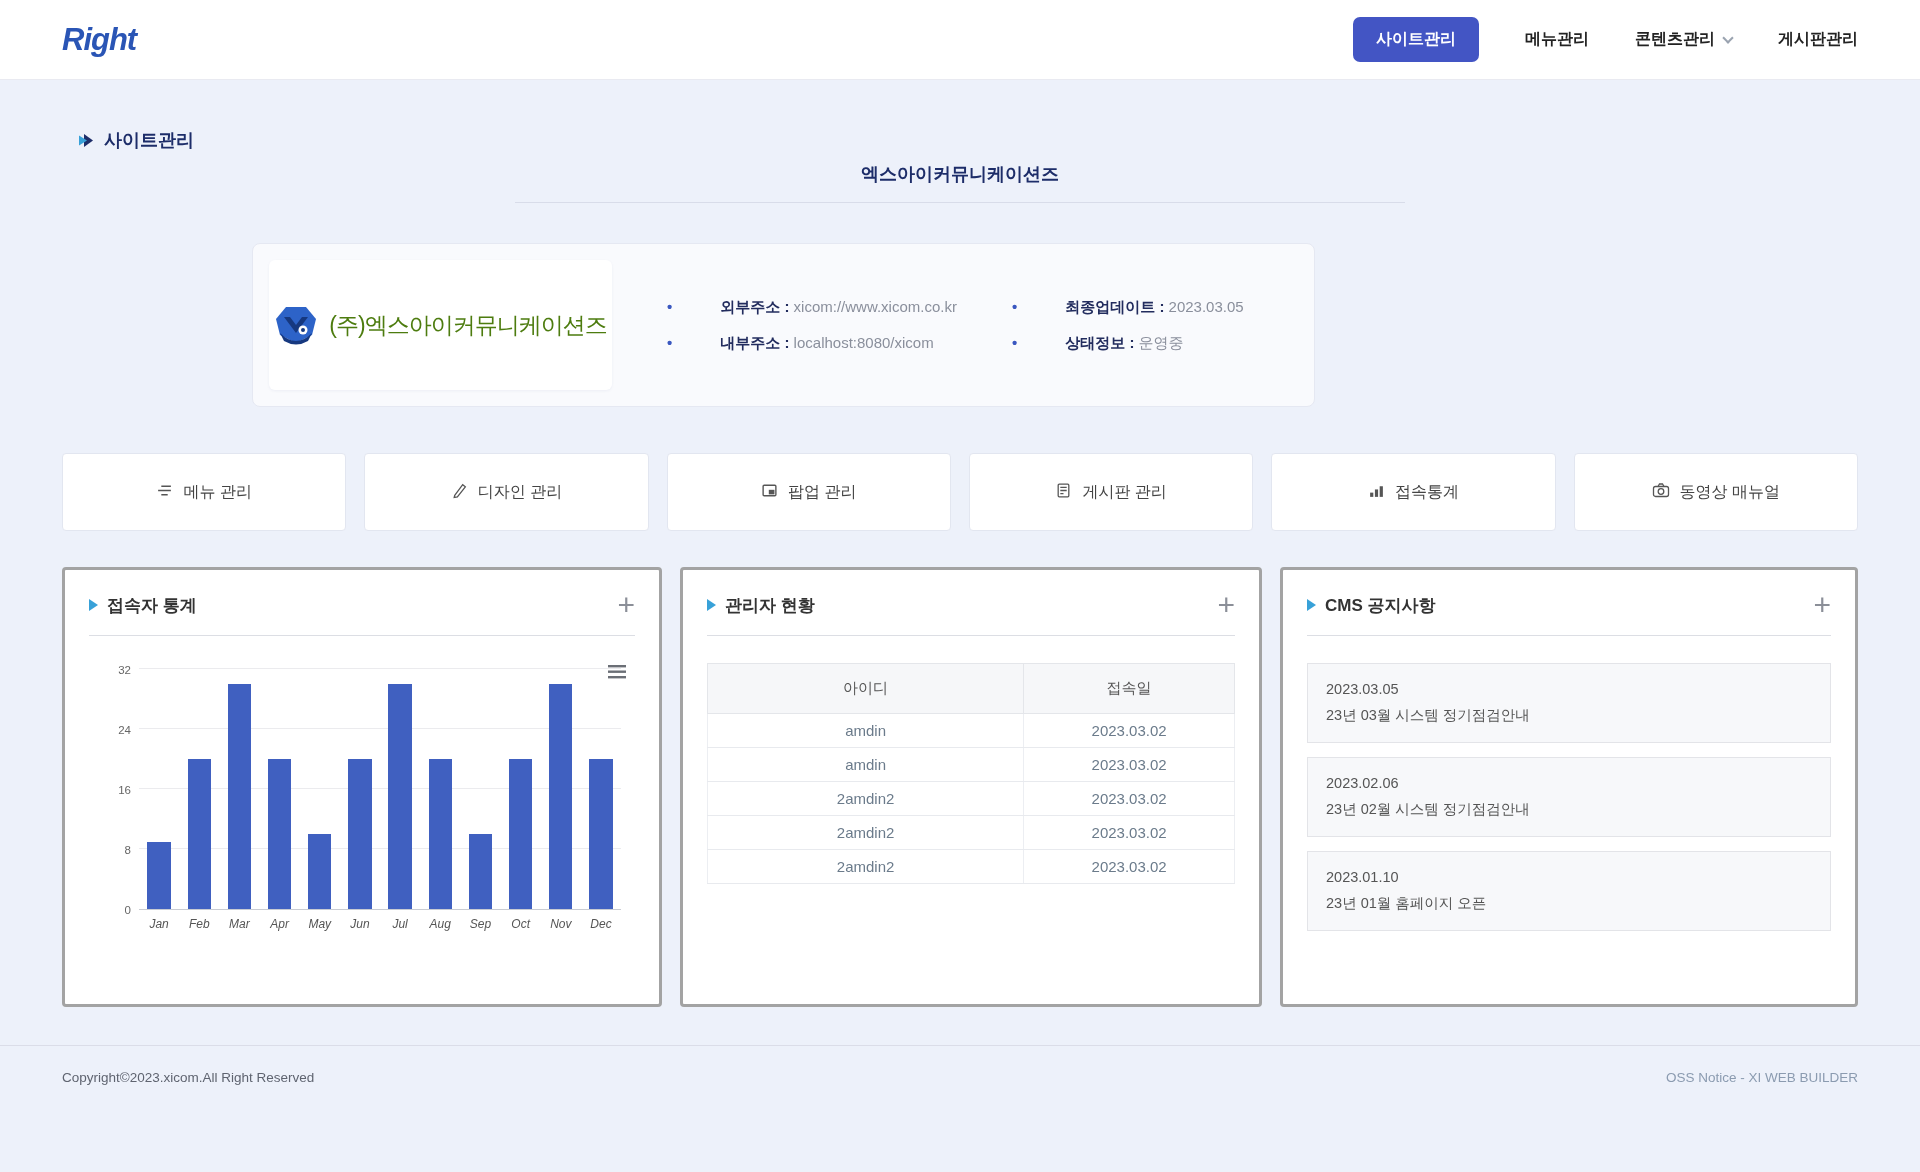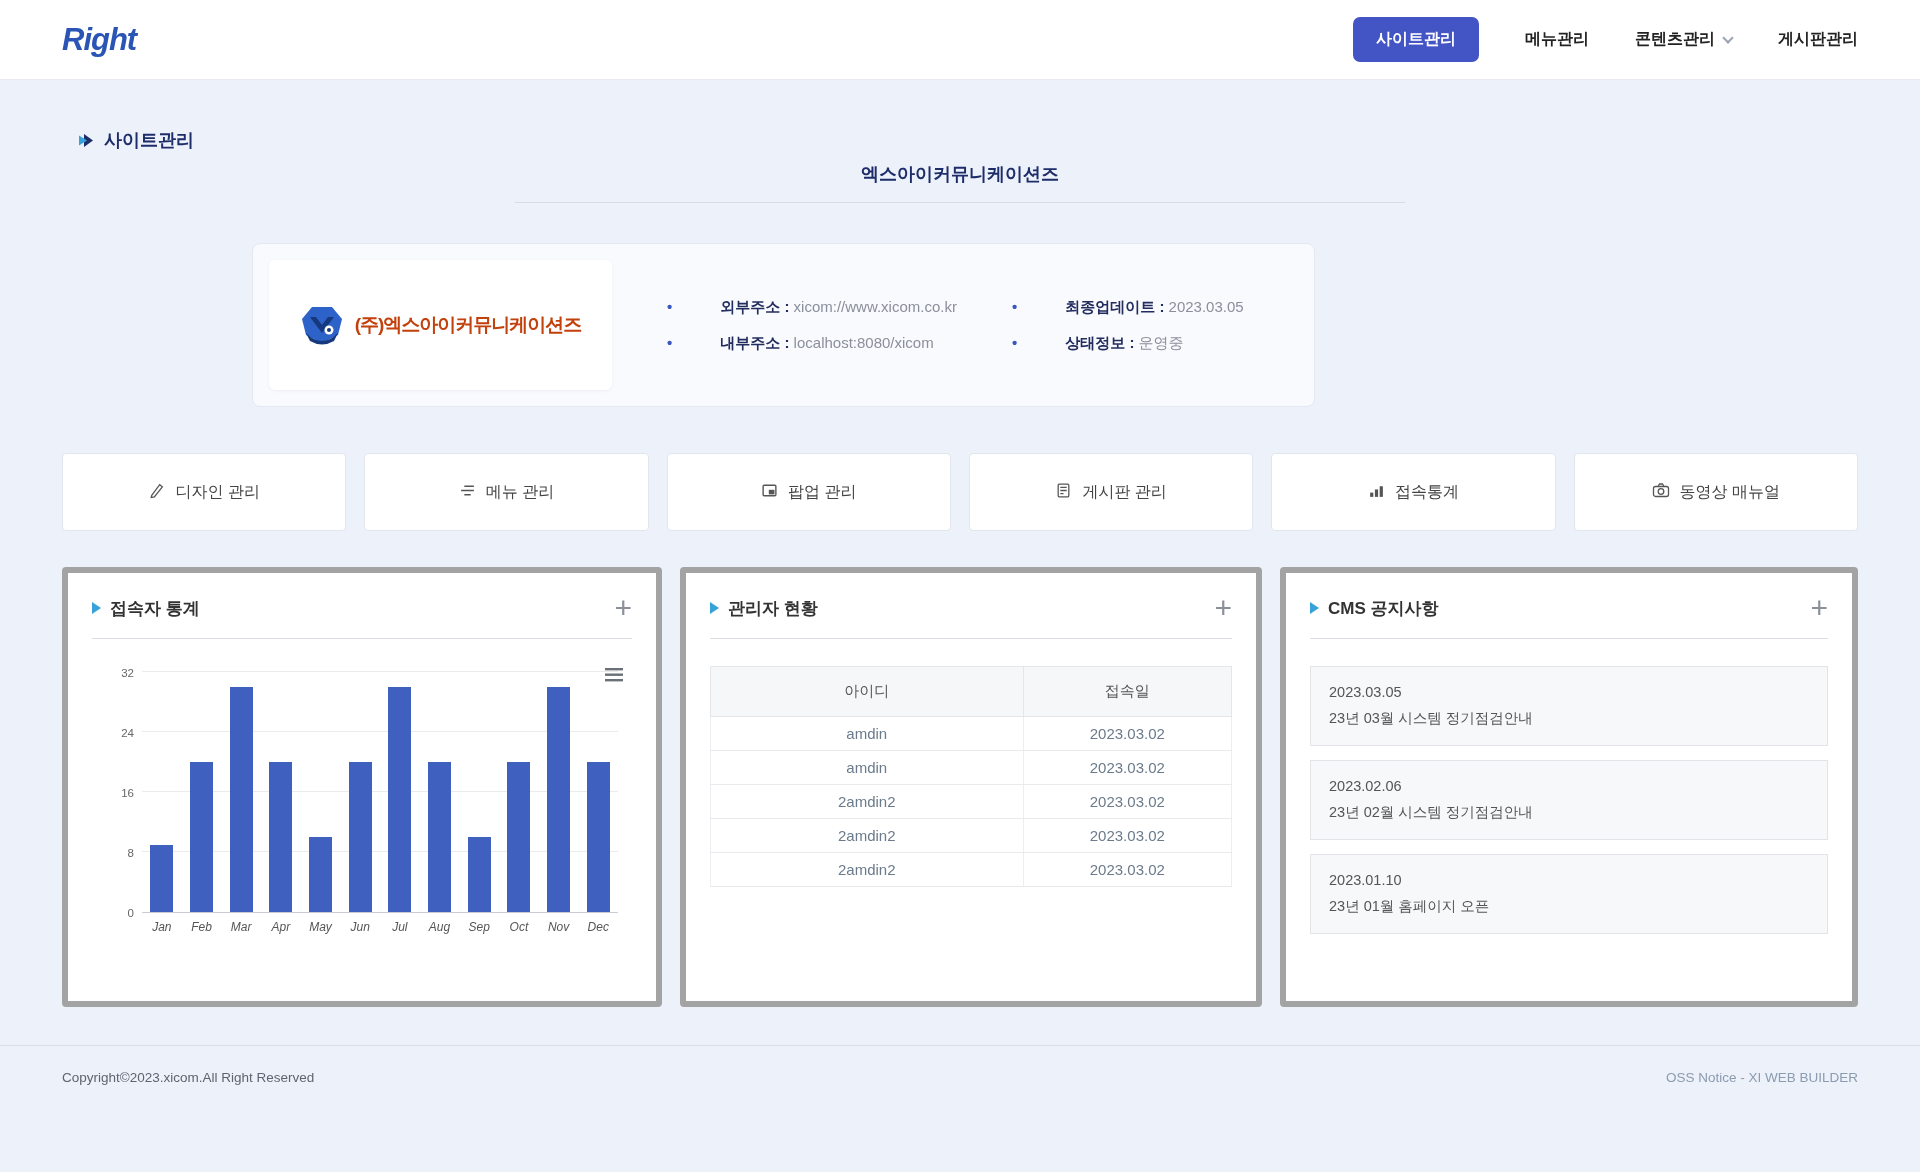--- a/index.html
+++ b/index.html
@@ -30,38 +30,38 @@
   .info-card {
     width:1063px; margin:40px 0 0 190px; background:#f9fafd;
     border:1px solid #e5e8f2; border-radius:8px; padding:16px;
     display:flex; align-items:center; gap:55px;
   }
   .logo-box {
     width:343px; height:130px; background:#fff; border-radius:6px;
     box-shadow:0 1px 3px rgba(30,50,120,.06);
     display:flex; align-items:center; justify-content:center; gap:11px;
   }
-  .logo-box-text { font-size:19px; font-weight:700; color:#c2410c; letter-spacing:-1px; }
+  .logo-box-text { font-size:23px; font-weight:400; color:#4d7c0f; letter-spacing:-1px; }
   .fields { display:grid; grid-auto-flow:column; grid-template-rows:repeat(2,auto);
             column-gap:55px; row-gap:17px; }
   .field { font-size:15px; white-space:nowrap; }
   .bullet { color:#3a57c0; font-weight:700; margin-right:4px; }
   .flabel { font-weight:700; color:#222c5e;margin-left:44px; }
   .fvalue { color:#8a8f9c; }
   
   .quick-row { display:flex; gap:18px; margin-top:46px; }
   .quick-btn {
     flex:1; height:78px; background:#fff; border:1px solid #e2e6f0; border-radius:4px;
     display:flex; align-items:center; justify-content:center; gap:10px;
     font-size:16px; color:#444; cursor:pointer;
   }
   .quick-btn svg { flex:0 0 auto; }
   
   .cards { display:grid; grid-template-columns:600px 582px 578px; gap:18px; margin-top:36px; }
-  .card { background:#fff; border:6px solid #a3a3a3; border-radius:4px; padding:20px 24px 24px; height:440px; }
+  .card { background:#fff; border:3px solid #a3a3a3; border-radius:4px; padding:20px 24px 24px; height:440px; }
   .card-head { display:flex; align-items:center; justify-content:space-between; }
   .card-title { display:flex; align-items:center; gap:9px; font-size:17px; font-weight:700; color:#333; }
   .tri { width:0; height:0; border-style:solid; border-width:6px 0 6px 9px;
          border-color:transparent transparent transparent #38a1d8; }
   .plus-btn { font-size:30px; font-weight:200; color:#8b8f98; line-height:1; cursor:pointer; }
   .card-divider { border-bottom:1px solid #dcdee4; margin-top:15px; }
   
   .chart-wrap { position:relative; margin:20px 8px 0 14px; }
   .chart-menu { position:absolute; right:0; top:-6px; cursor:pointer; }
   .chart-plot { position:relative; height:240px; margin:34px 6px 0 36px;
@@ -139,30 +139,30 @@
     <div class="fields" id="fields">
         <div class="field"><span class="bullet">•</span><span class="flabel">외부주소 : </span><span class="fvalue">xicom://www.xicom.co.kr</span></div>
         <div class="field"><span class="bullet">•</span><span class="flabel">내부주소 : </span><span class="fvalue">localhost:8080/xicom</span></div>
         <div class="field"><span class="bullet">•</span><span class="flabel">최종업데이트 : </span><span class="fvalue">2023.03.05</span></div>
         <div class="field"><span class="bullet">•</span><span class="flabel">상태정보 : </span><span class="fvalue">운영중</span></div>
       </div>
   </div>
 
   <div class="quick-row" id="quick">
       <div class="quick-btn">
+        <span><svg width="17" height="17" viewBox="0 0 16 16" fill="none" stroke="#555" stroke-width="1.3">
+            <path d="M5 4h9M2 8h12M5 12h6"></path>
+          </svg></span>
+        <span>메뉴 관리</span>
+      </div>
+      <div class="quick-btn">
         <span><svg width="17" height="17" viewBox="0 0 16 16" fill="none" stroke="#555" stroke-width="1.2">
             <path d="M3.5 12.5 L11 2.5 L13.5 4.5 L6 14 L3 14.5 Z"></path>
           </svg></span>
         <span>디자인 관리</span>
-      </div>
-      <div class="quick-btn">
-        <span><svg width="17" height="17" viewBox="0 0 16 16" fill="none" stroke="#555" stroke-width="1.3">
-            <path d="M5 4h9M2 8h12M5 12h6"></path>
-          </svg></span>
-        <span>메뉴 관리</span>
       </div>
       <div class="quick-btn">
         <span><svg width="17" height="17" viewBox="0 0 16 16" fill="none" stroke="#555" stroke-width="1.3">
             <rect x="2" y="3" width="12" height="10" rx="1"></rect>
             <rect x="8" y="8" width="4" height="3" fill="#555"></rect>
           </svg></span>
         <span>팝업 관리</span>
       </div>
       <div class="quick-btn">
         <span><svg width="17" height="17" viewBox="0 0 16 16" fill="none" stroke="#555" stroke-width="1.2">

